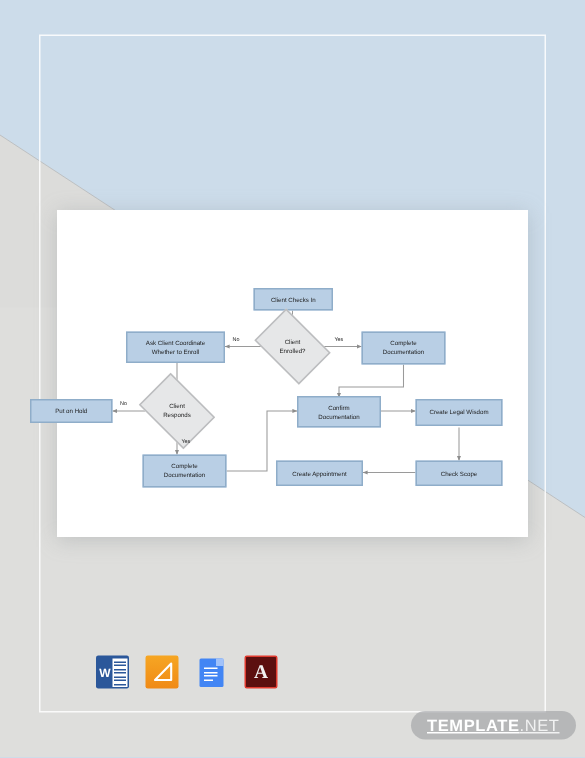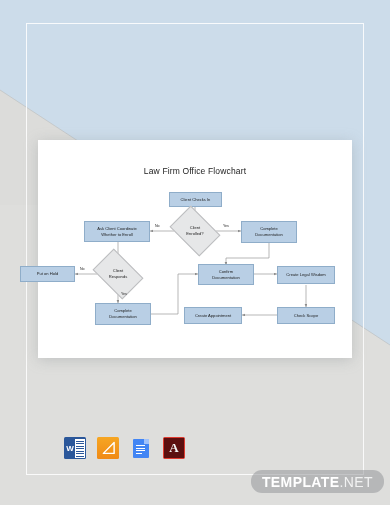--- a/index.html
+++ b/index.html
@@ -155,24 +155,25 @@
     font-family: "Liberation Serif", serif;
   }
 
   
   .watermark {
     position: absolute;
     right: 6px; bottom: 12px;
     background: rgba(150,152,155,0.55);
     border-radius: 11px;
     padding: 3.5px 11px;
-    font-size: 14px;
+    font-size: 11px;
     letter-spacing: 0.4px;
     color: #ffffff;
     font-weight: bold;
+    text-decoration: underline;
   }
   .watermark .wm-net { font-weight: normal; opacity: 0.82; }
 </style>
 </head>
 <body>
 
 <div class="bg-blue"></div>
 
 <div class="bg-gray-wedge">
   <svg width="390" height="505" viewBox="0 0 390 505">
@@ -181,21 +182,20 @@
     <line x1="0" y1="90" x2="390" y2="345" stroke="#b9bcbe" stroke-width="0.6"></line>
   </svg>
 </div>
 
 <div class="frame-line"></div>
 
 <div class="page-shadow"></div>
 
 <div class="page">
 
-  <div class="flow-title">Law Firm Office Flowchart</div>
 
   <div class="canvas">
 
     <svg width="314" height="218" viewBox="0 0 314 218">
       <defs>
         <marker id="ah" markerWidth="5" markerHeight="5" refX="4.4" refY="2" orient="auto">
           <path d="M0,0 L4.6,2 L0,4 Z" fill="#8d8d8d"></path>
         </marker>
       </defs>
       <g stroke="#9a9a9a" stroke-width="0.7" fill="none" marker-end="url(#ah)">

